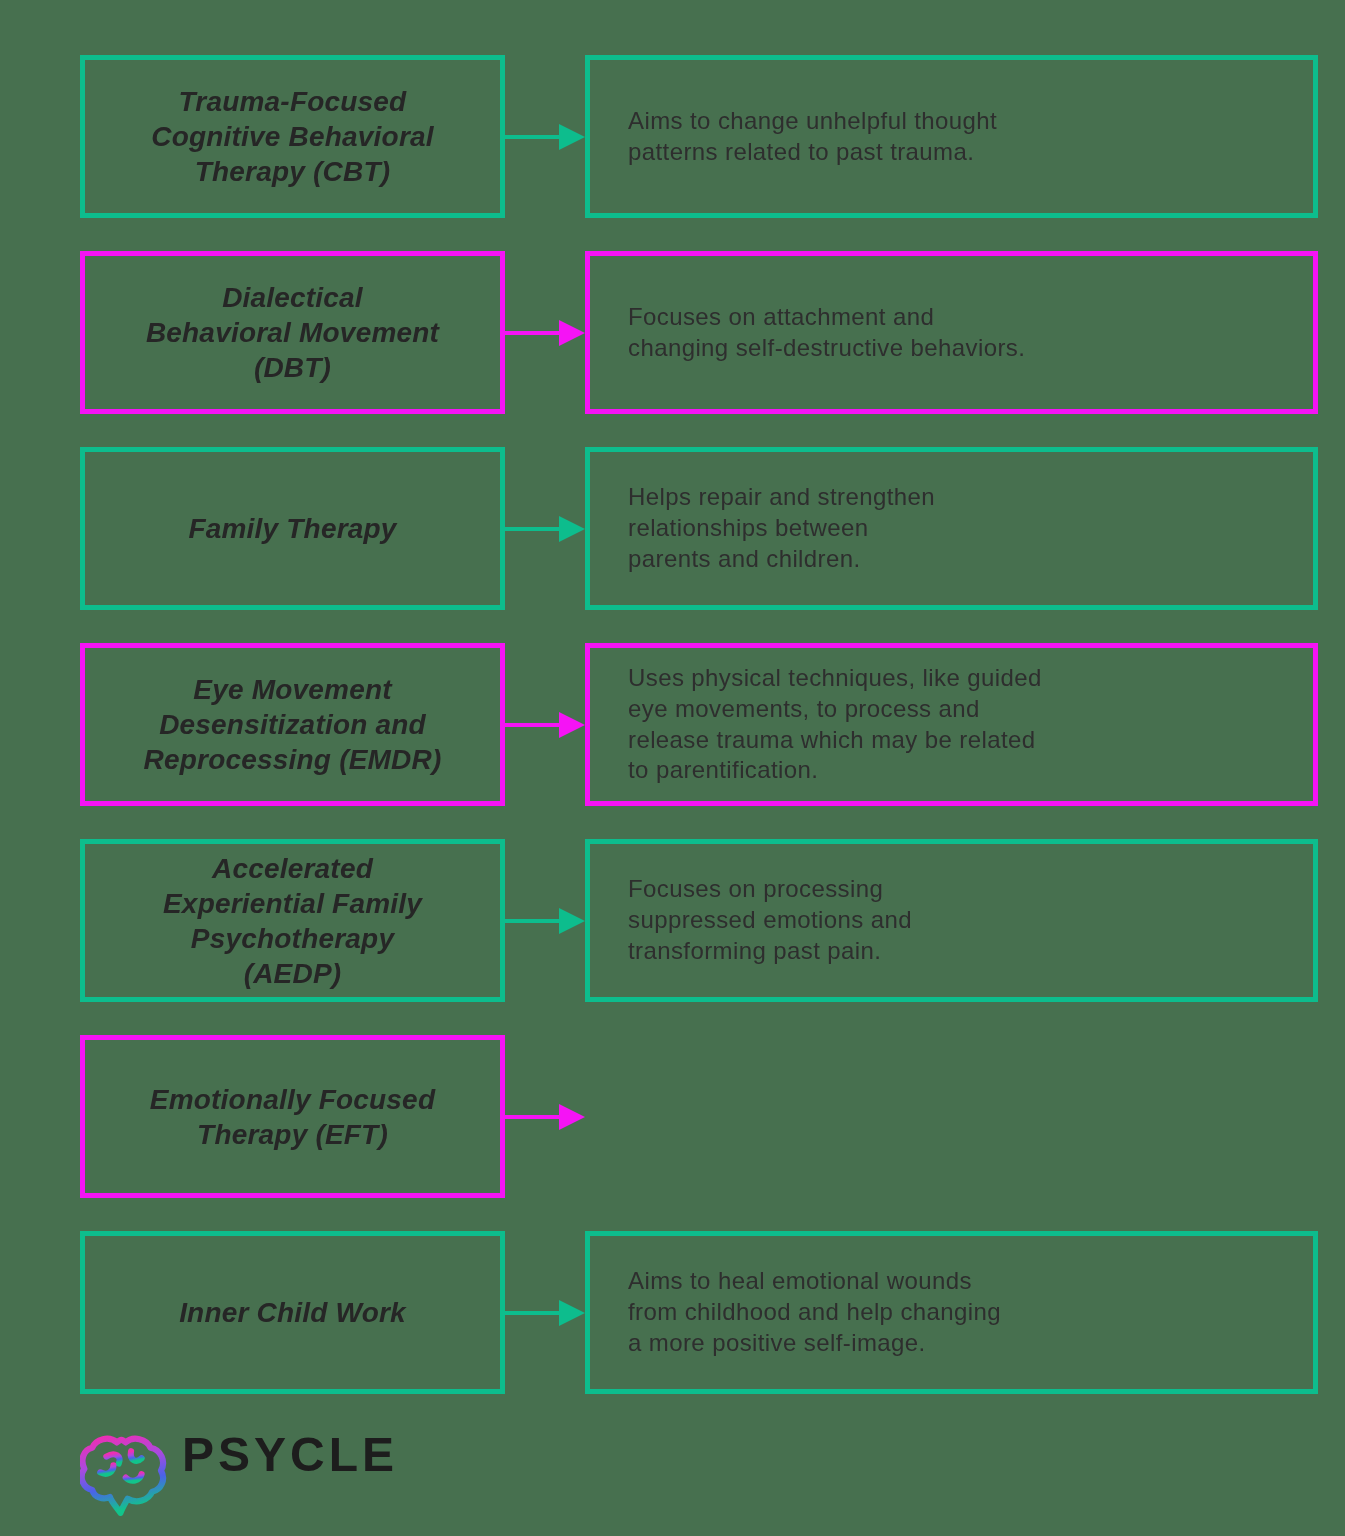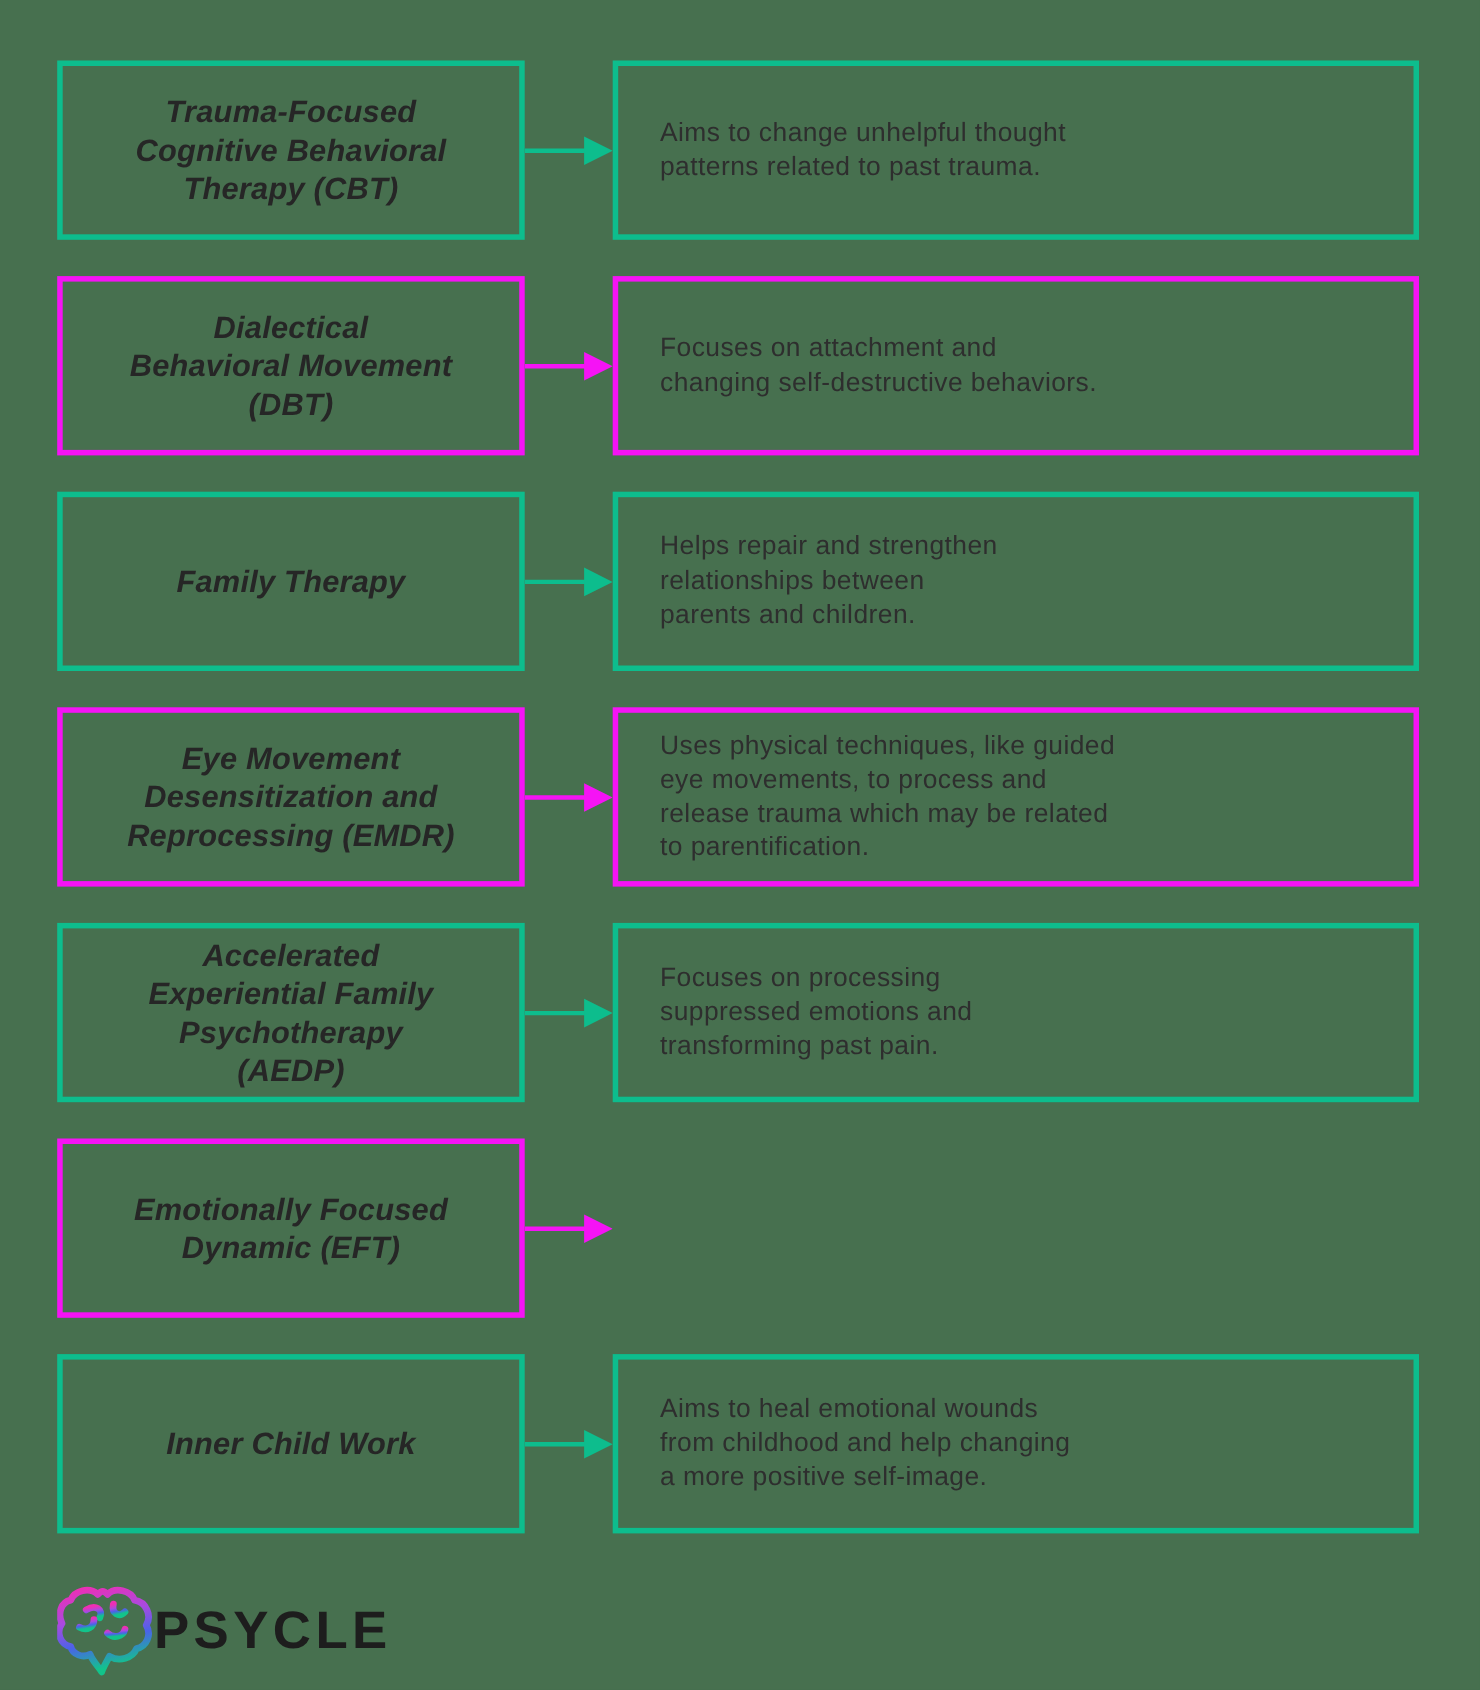--- a/index.html
+++ b/index.html
@@ -10,21 +10,21 @@
     --desc-color:#2e2e2e;
     --brand-color:#1d1d1d;
   }
   *{margin:0;padding:0;box-sizing:border-box;}
   html,body{width:1345px;height:1536px;}
   body{
     background:var(--background);
     font-family:"Liberation Sans","DejaVu Sans",sans-serif;
     overflow:hidden;
   }
-  .canvas{padding:55px 0 0 52px;}
+  .canvas{padding:55px 0 0 80px;}
   .row{display:flex;align-items:stretch;height:163px;margin-bottom:33px;}
   .name-box{
     width:425px;flex:0 0 425px;border:5px solid;
     display:flex;align-items:center;justify-content:center;
     text-align:center;padding:4px 8px;
   }
   .desc-box{
     width:733px;flex:0 0 733px;border:5px solid;
     display:flex;align-items:center;
     padding:6px 14px 6px 22px;
@@ -36,21 +36,21 @@
   .row.magenta .arrow{color:var(--magenta);}
   .arrow svg{display:block;width:80px;height:40px;}
   .title{
     font-weight:bold;font-style:italic;font-size:28px;line-height:1.25;
     color:var(--title-color);white-space:pre-line;letter-spacing:0.2px;
   }
   .desc{
     font-size:24px;line-height:1.28;color:var(--desc-color);
     white-space:pre-line;letter-spacing:0.4px;margin-left:16px;
   }
-  .footer{display:flex;align-items:center;margin-top:8px;height:110px;}
+  .footer{display:flex;align-items:flex-start;gap:14px;margin-top:8px;height:110px;}
   .brain{width:88px;height:96px;}
   .brand{
     font-size:48px;font-weight:bold;color:var(--brand-color);
     letter-spacing:4px;
   }
 </style>
 </head>
 <body>
 
 <div class="canvas">
@@ -144,21 +144,21 @@
     <div class="desc-box">
       <div class="desc">Focuses on processing
 suppressed emotions and
 transforming past pain.</div>
     </div>
   </div>
 
   <div class="row magenta">
     <div class="name-box">
       <div class="title">Emotionally Focused
-Dynamic (EFT)</div>
+Therapy (EFT)</div>
     </div>
     <div class="arrow">
       <svg viewBox="0 0 80 40">
           <line x1="0" y1="20" x2="58" y2="20" stroke="currentColor" stroke-width="4"></line>
           <polygon points="54,7 80,20 54,33" fill="currentColor"></polygon>
         </svg>
     </div>
   </div>
 
   <div class="row teal">

